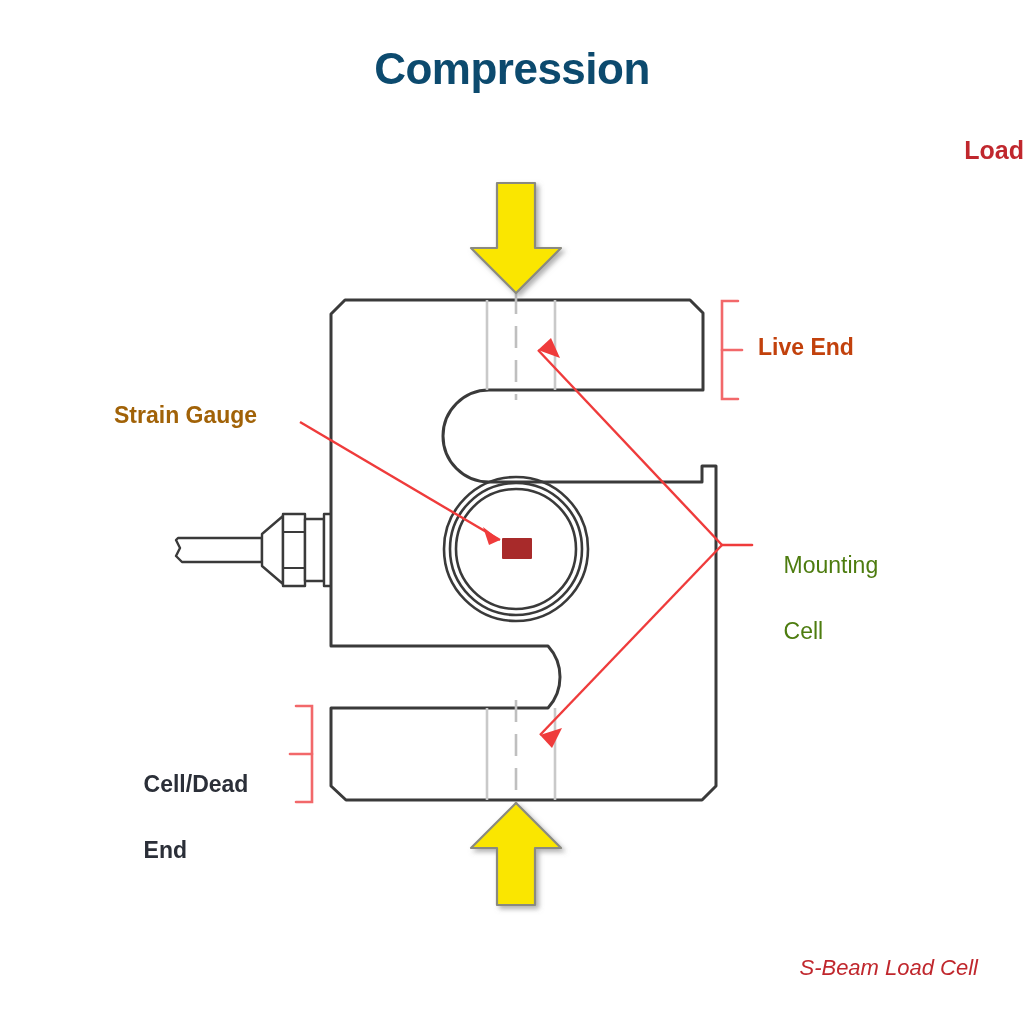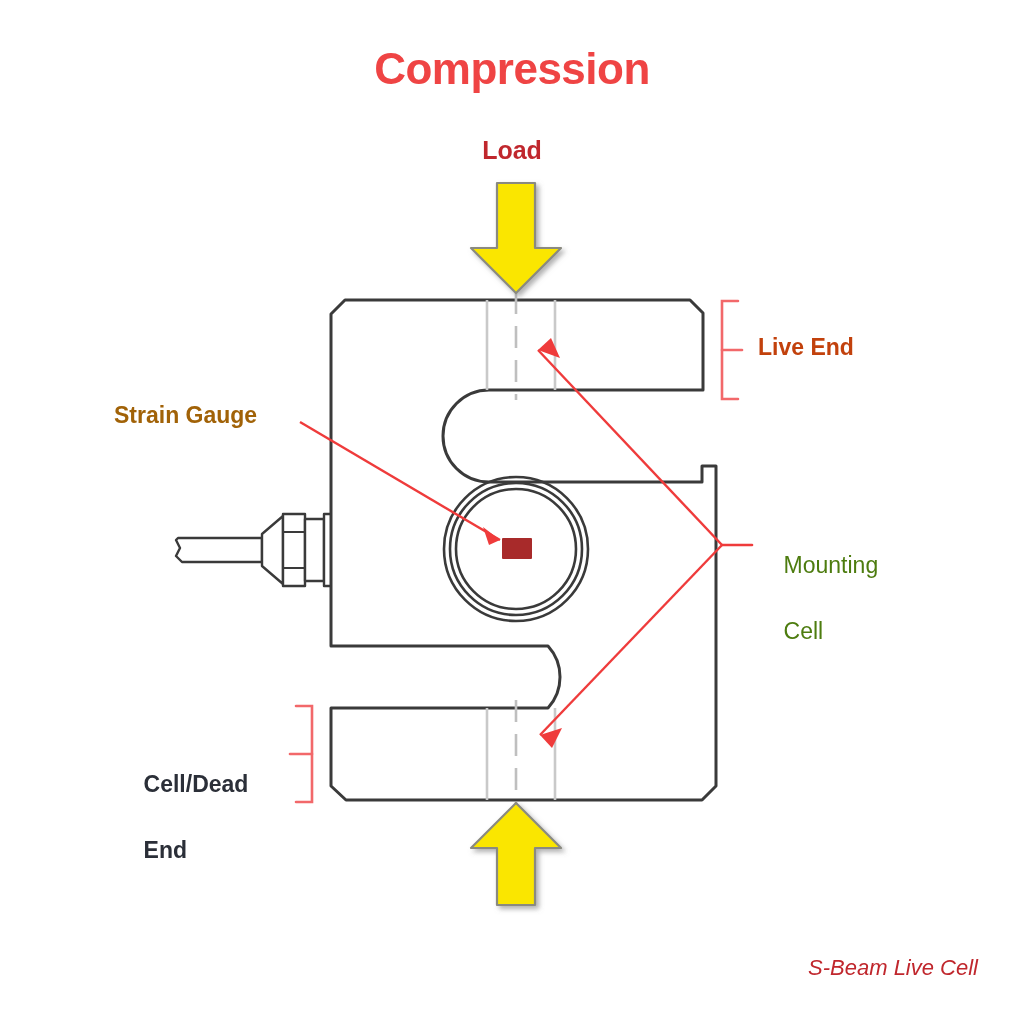--- a/index.html
+++ b/index.html
@@ -11,25 +11,25 @@
     position:relative;
   }
   #stage{position:absolute;inset:0;width:1024px;height:1024px;}
   .txt{position:absolute;white-space:pre;}
 
   #title{
     left:0;right:0;top:44px;
     text-align:center;
     font-size:44px;font-weight:bold;
     letter-spacing:-0.5px;
-    color:#ef4444;
+    color:#0c4a6e;
   }
   #load-label{
     left:0;right:0;top:136px;
-    text-align:center;
+    text-align:right;
     font-size:25px;font-weight:bold;
     color:#c0272d;
   }
   #live-end-label{
     left:758px;top:334px;
     font-size:23px;font-weight:bold;color:#c2410c;
   }
   #mounting-holes-label{
     left:758px;top:516px;
     font-size:23px;font-weight:normal;color:#4d7c0f;
@@ -67,21 +67,21 @@
     <span>Cell</span>
   </div>
 
   <div class="txt" id="strain-gauge-label">Strain Gauge</div>
 
   <div class="txt" id="fixed-dead-end-label">
     <span>Cell/Dead</span><br>
     <span>End</span>
   </div>
 
-  <div class="txt" id="caption">S-Beam Live Cell</div>
+  <div class="txt" id="caption">S-Beam Load Cell</div>
 
   <svg width="1024" height="1024" viewBox="0 0 1024 1024">
     <defs>
       <filter id="softshadow" x="-30%" y="-30%" width="180%" height="180%">
         <feDropShadow dx="3" dy="3" stdDeviation="2.5" flood-color="#6f6f6f" flood-opacity="0.55"></feDropShadow>
       </filter>
     </defs>
 
     <g fill="#ffffff" stroke="#3a3a3a" stroke-width="2.4" stroke-linejoin="round">
 

